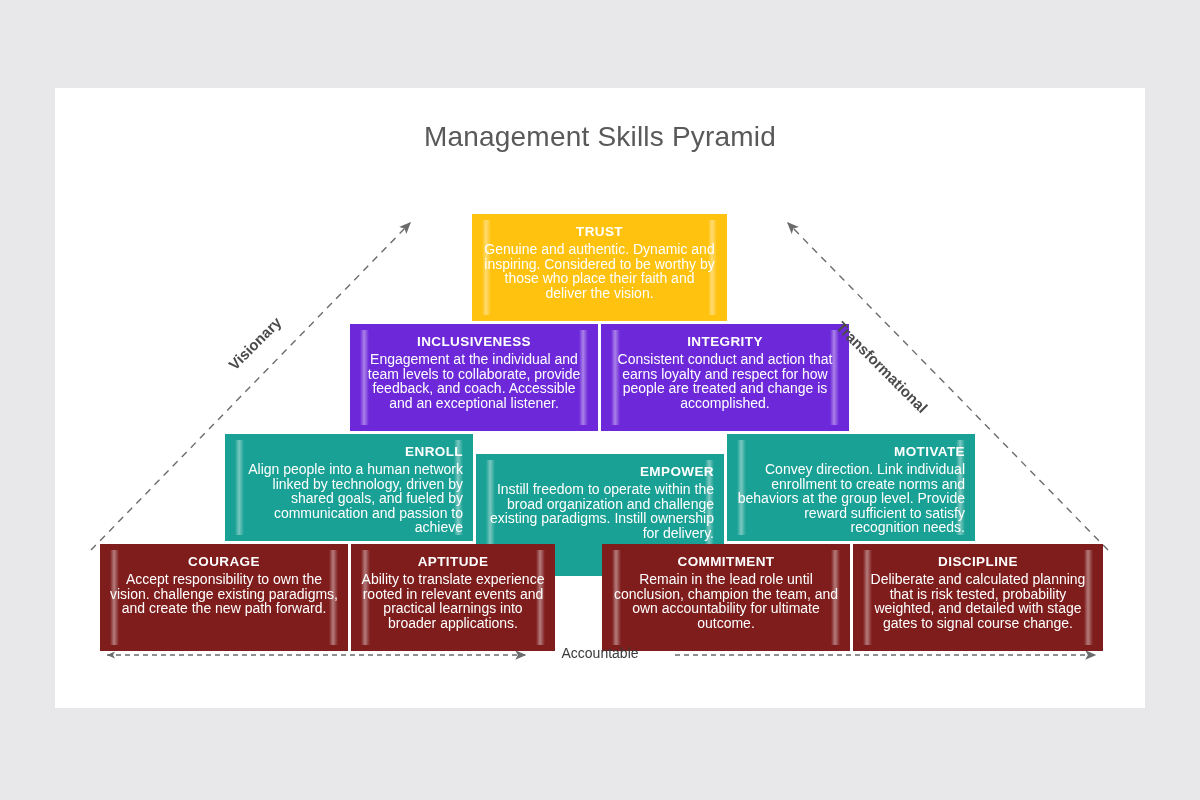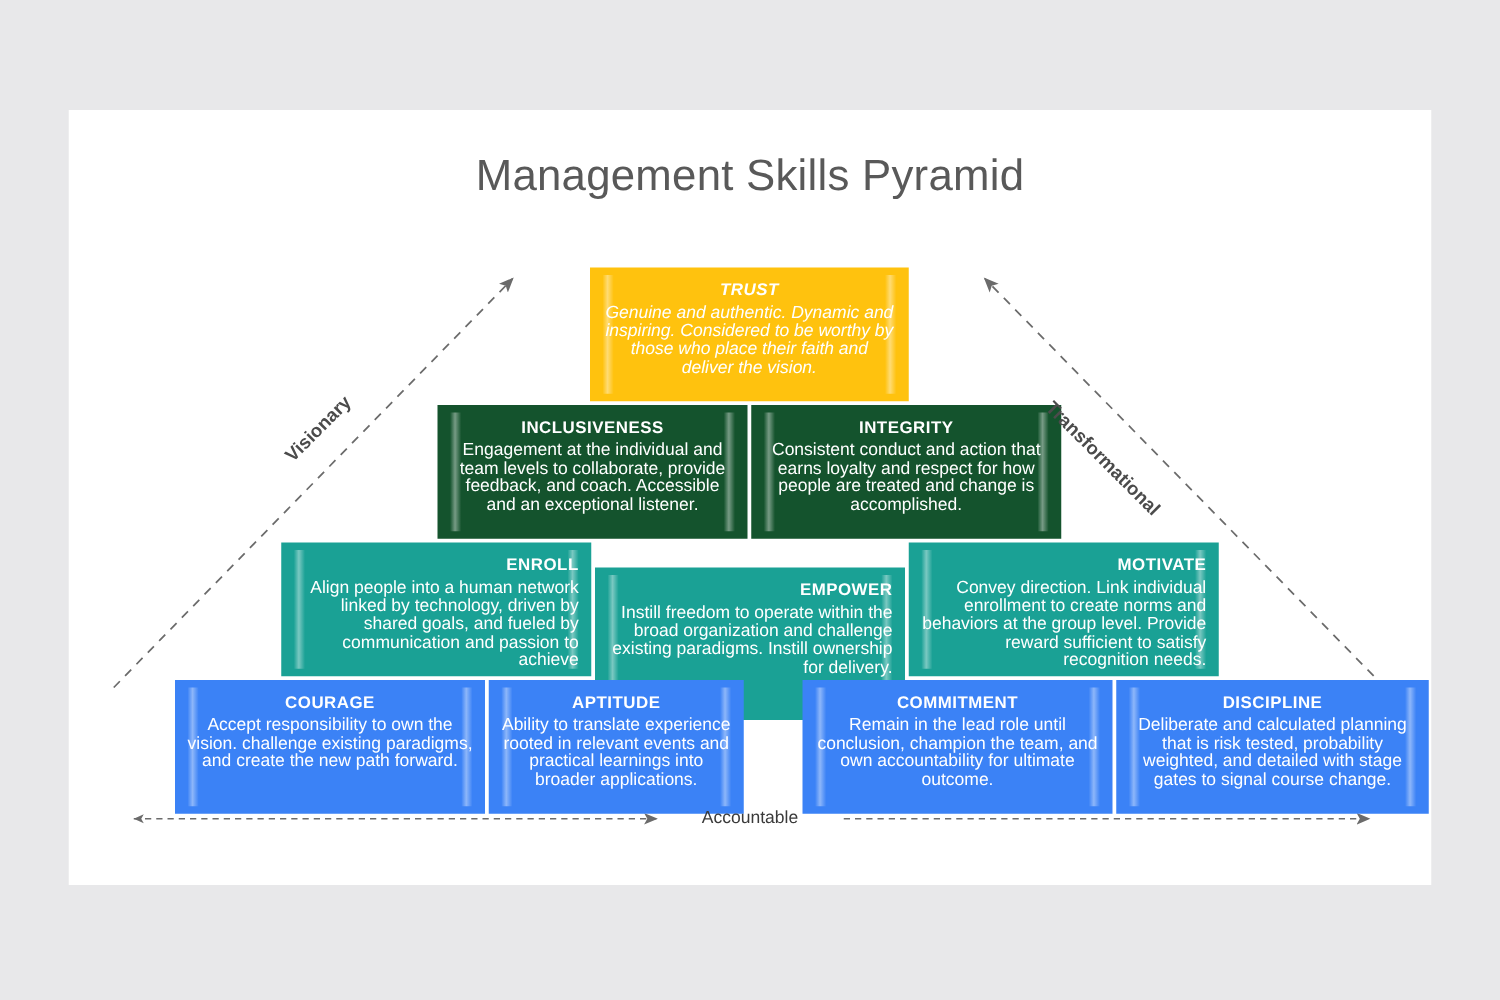--- a/index.html
+++ b/index.html
@@ -22,21 +22,21 @@
     background: #ffffff;
   }
 
   
   #title {
     position: absolute;
     left: 0;
     top: 33px;
     width: 1090px;
     text-align: center;
-    font-size: 35px;
+    font-size: 28px;
     font-weight: 400;
     color: #595959;
     letter-spacing: 0.2px;
   }
   #subtitle {
     position: absolute;
     left: 0;
     top: 86px;
     width: 1090px;
     text-align: center;
@@ -83,26 +83,26 @@
   }
   .blk .d {
     font-size: 14px;
     line-height: 14.6px;
     font-weight: 400;
     position: relative;
     z-index: 2;
   }
 
   .c-trust     { background: #FFC20E; }
-  .c-orange    { background: #14532d; }
+  .c-orange    { background: #6d28d9; }
   .c-teal      { background: #1AA195; text-align: right; }
-  .c-blue      { background: #3b82f6; margin-left: 40px; }
-
-  
-  #b-trust        { left: 417px; top: 126px; width: 255px; height: 107px; font-style: italic; }
+  .c-blue      { background: #7f1d1d; }
+
+  
+  #b-trust        { left: 417px; top: 126px; width: 255px; height: 107px; }
   
   #b-inclusive    { left: 295px; top: 236px; width: 248px; height: 107px; }
   #b-integrity    { left: 546px; top: 236px; width: 248px; height: 107px; }
   
   #b-enroll       { left: 170px; top: 346px; width: 248px; height: 107px; }
   #b-empower      { left: 421px; top: 346px; width: 248px; height: 122px; margin-top: 20px; }
   #b-motivate     { left: 672px; top: 346px; width: 248px; height: 107px; }
   
   #b-courage      { left: 45px; top: 456px; width: 248px; height: 107px; }
   #b-aptitude     { left: 296px; top: 456px; width: 204px; height: 107px; }

